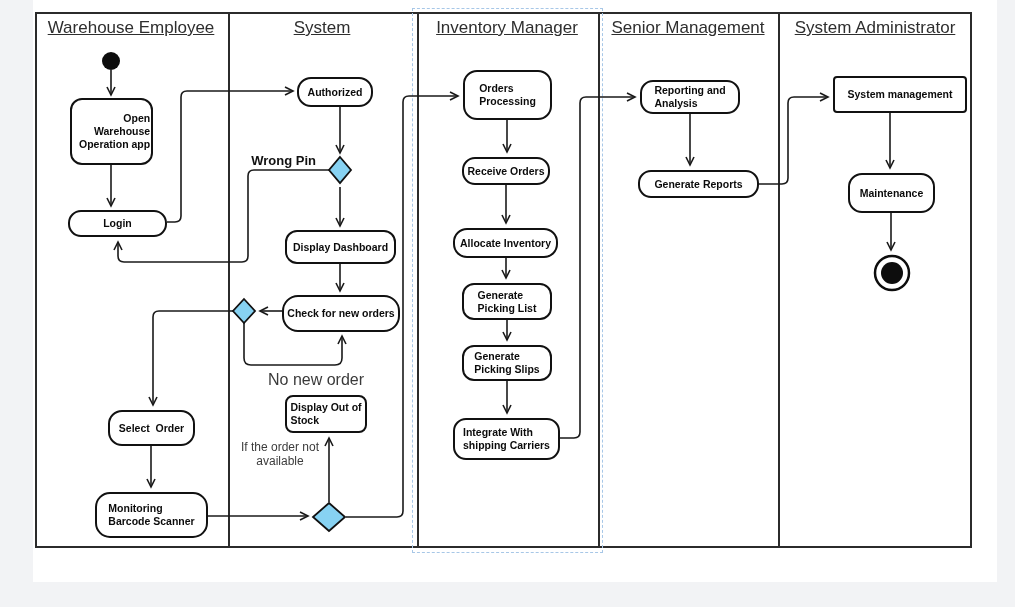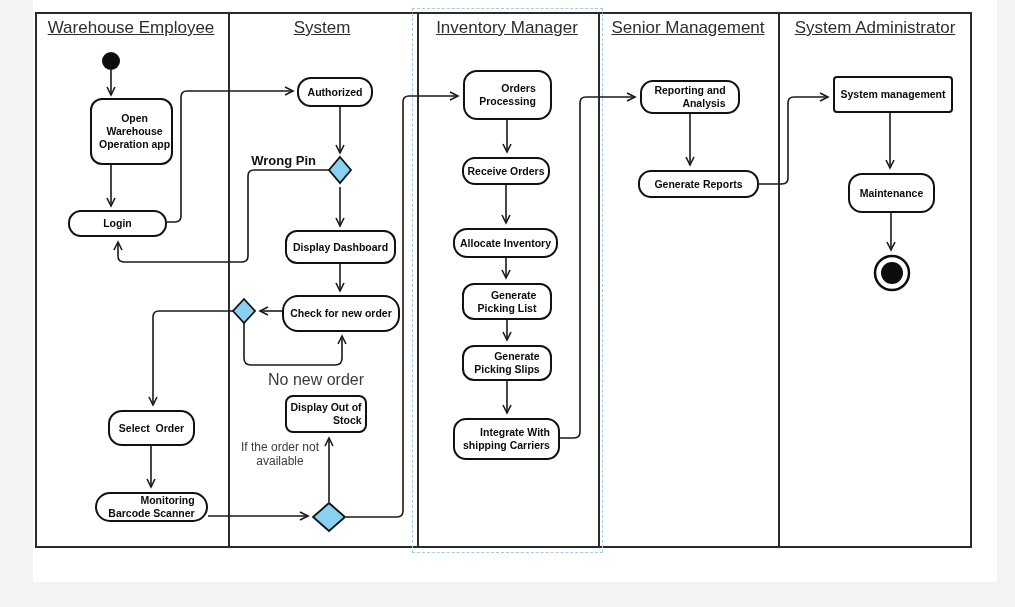--- a/index.html
+++ b/index.html
@@ -13,22 +13,22 @@
   .lane-divider { position:absolute; top:12px; width:2px; height:536px;
     background:var(--lane-border,#2b2b2b); }
   .selection { position:absolute; left:412px; top:8px; width:191px; height:545px;
     border:1px dashed var(--selection,#a7c7e7); }
   .lane-title { position:absolute; top:18px; transform:translateX(-50%);
     font-size:17px; color:#2e2e2e; white-space:pre;text-decoration:underline; }
   svg.overlay { position:absolute; left:0; top:0; width:1015px; height:607px; }
   .node { position:absolute; background:#fff; border:2px solid #111;
     display:flex; align-items:center; justify-content:center;
     font-weight:bold; font-size:10.5px; line-height:1.22; color:#0b0b0b;
-    text-align:right; white-space:pre; }
-  .node.left { justify-content:flex-start; text-align:center; padding-left:7px;margin-left:20px; }
+    text-align:left; white-space:pre; }
+  .node.left { justify-content:flex-start; text-align:right; padding-left:7px; }
   .edge-label { position:absolute; white-space:pre; color:#3a3a3a; }
   .lbl-wrongpin { font-weight:bold; font-size:13px; color:#111; }
   .lbl-nonew { font-size:16px;text-align:right; }
   .lbl-ifnot { font-size:12px; color:#3c3c3c; text-align:center; transform:translateX(-50%); }
 </style>
 </head>
 <body>
 
 <div class="canvas"></div>
 <div class="frame"></div>
@@ -85,38 +85,38 @@
   <circle cx="892" cy="273" r="17" fill="#fff" stroke="#0d0d0d" stroke-width="2.5"></circle>
   <circle cx="892" cy="273" r="11" fill="#0d0d0d"></circle>
 </svg>
 
 <div class="node left" style="left:70px; top:98px; width:83px; height:67px; border-radius:12px">Open
 Warehouse
 Operation app</div>
 <div class="node" style="left:68px; top:210px; width:99px; height:27px; border-radius:13px">Login</div>
 <div class="node" style="left:297px; top:77px; width:76px; height:30px; border-radius:14px">Authorized</div>
 <div class="node" style="left:285px; top:230px; width:111px; height:34px; border-radius:12px">Display Dashboard</div>
-<div class="node" style="left:282px; top:295px; width:118px; height:37px; border-radius:16px">Check for new order</div>
+<div class="node" style="left:282px; top:295px; width:118px; height:37px; border-radius:16px">Check for new orders</div>
 <div class="node" style="left:285px; top:395px; width:82px; height:38px; border-radius:8px">Display Out of
 Stock</div>
 <div class="node" style="left:108px; top:410px; width:87px; height:36px; border-radius:14px">Select  Order</div>
-<div class="node" style="left:95px; top:492px; width:113px; height:30px; border-radius:15px">Monitoring
+<div class="node" style="left:95px; top:492px; width:113px; height:46px; border-radius:15px">Monitoring
 Barcode Scanner</div>
 <div class="node" style="left:463px; top:70px; width:89px; height:50px; border-radius:14px">Orders
 Processing</div>
 <div class="node" style="left:462px; top:157px; width:88px; height:28px; border-radius:13px">Receive Orders</div>
 <div class="node" style="left:453px; top:228px; width:105px; height:30px; border-radius:14px">Allocate Inventory</div>
 <div class="node" style="left:462px; top:283px; width:90px; height:37px; border-radius:12px">Generate
 Picking List</div>
 <div class="node" style="left:462px; top:345px; width:90px; height:36px; border-radius:12px">Generate
 Picking Slips</div>
 <div class="node" style="left:453px; top:418px; width:107px; height:42px; border-radius:13px">Integrate With
 shipping Carriers</div>
 <div class="node" style="left:640px; top:80px; width:100px; height:34px; border-radius:13px">Reporting and
 Analysis</div>
 <div class="node" style="left:638px; top:170px; width:121px; height:28px; border-radius:13px">Generate Reports</div>
-<div class="node" style="left:833px; top:76px; width:120px; height:37px; border-radius:4px">System management</div>
+<div class="node" style="left:833px; top:76px; width:134px; height:37px; border-radius:4px">System management</div>
 <div class="node" style="left:848px; top:173px; width:87px; height:40px; border-radius:14px">Maintenance</div>
 
 <div class="edge-label lbl-wrongpin" style="right:699px; top:153px">Wrong Pin</div>
 <div class="edge-label lbl-nonew" style="left:268px; top:371px">No new order</div>
 <div class="edge-label lbl-ifnot" style="left:280px; top:440px">If the order not
 available</div>
 
 </body></html>

